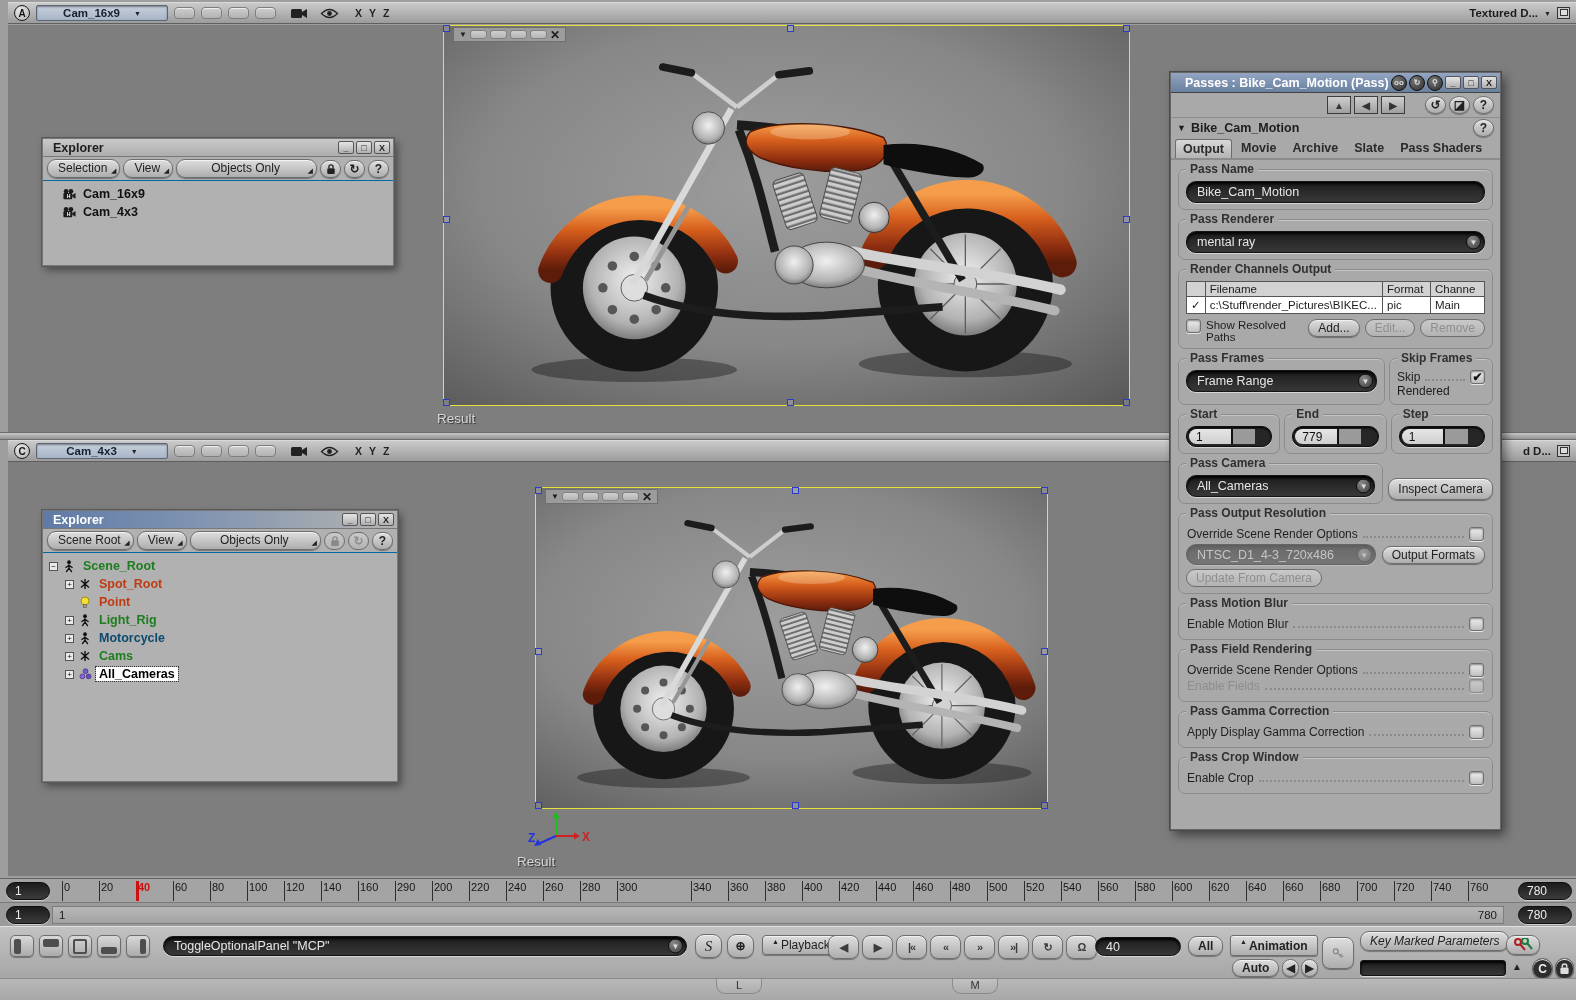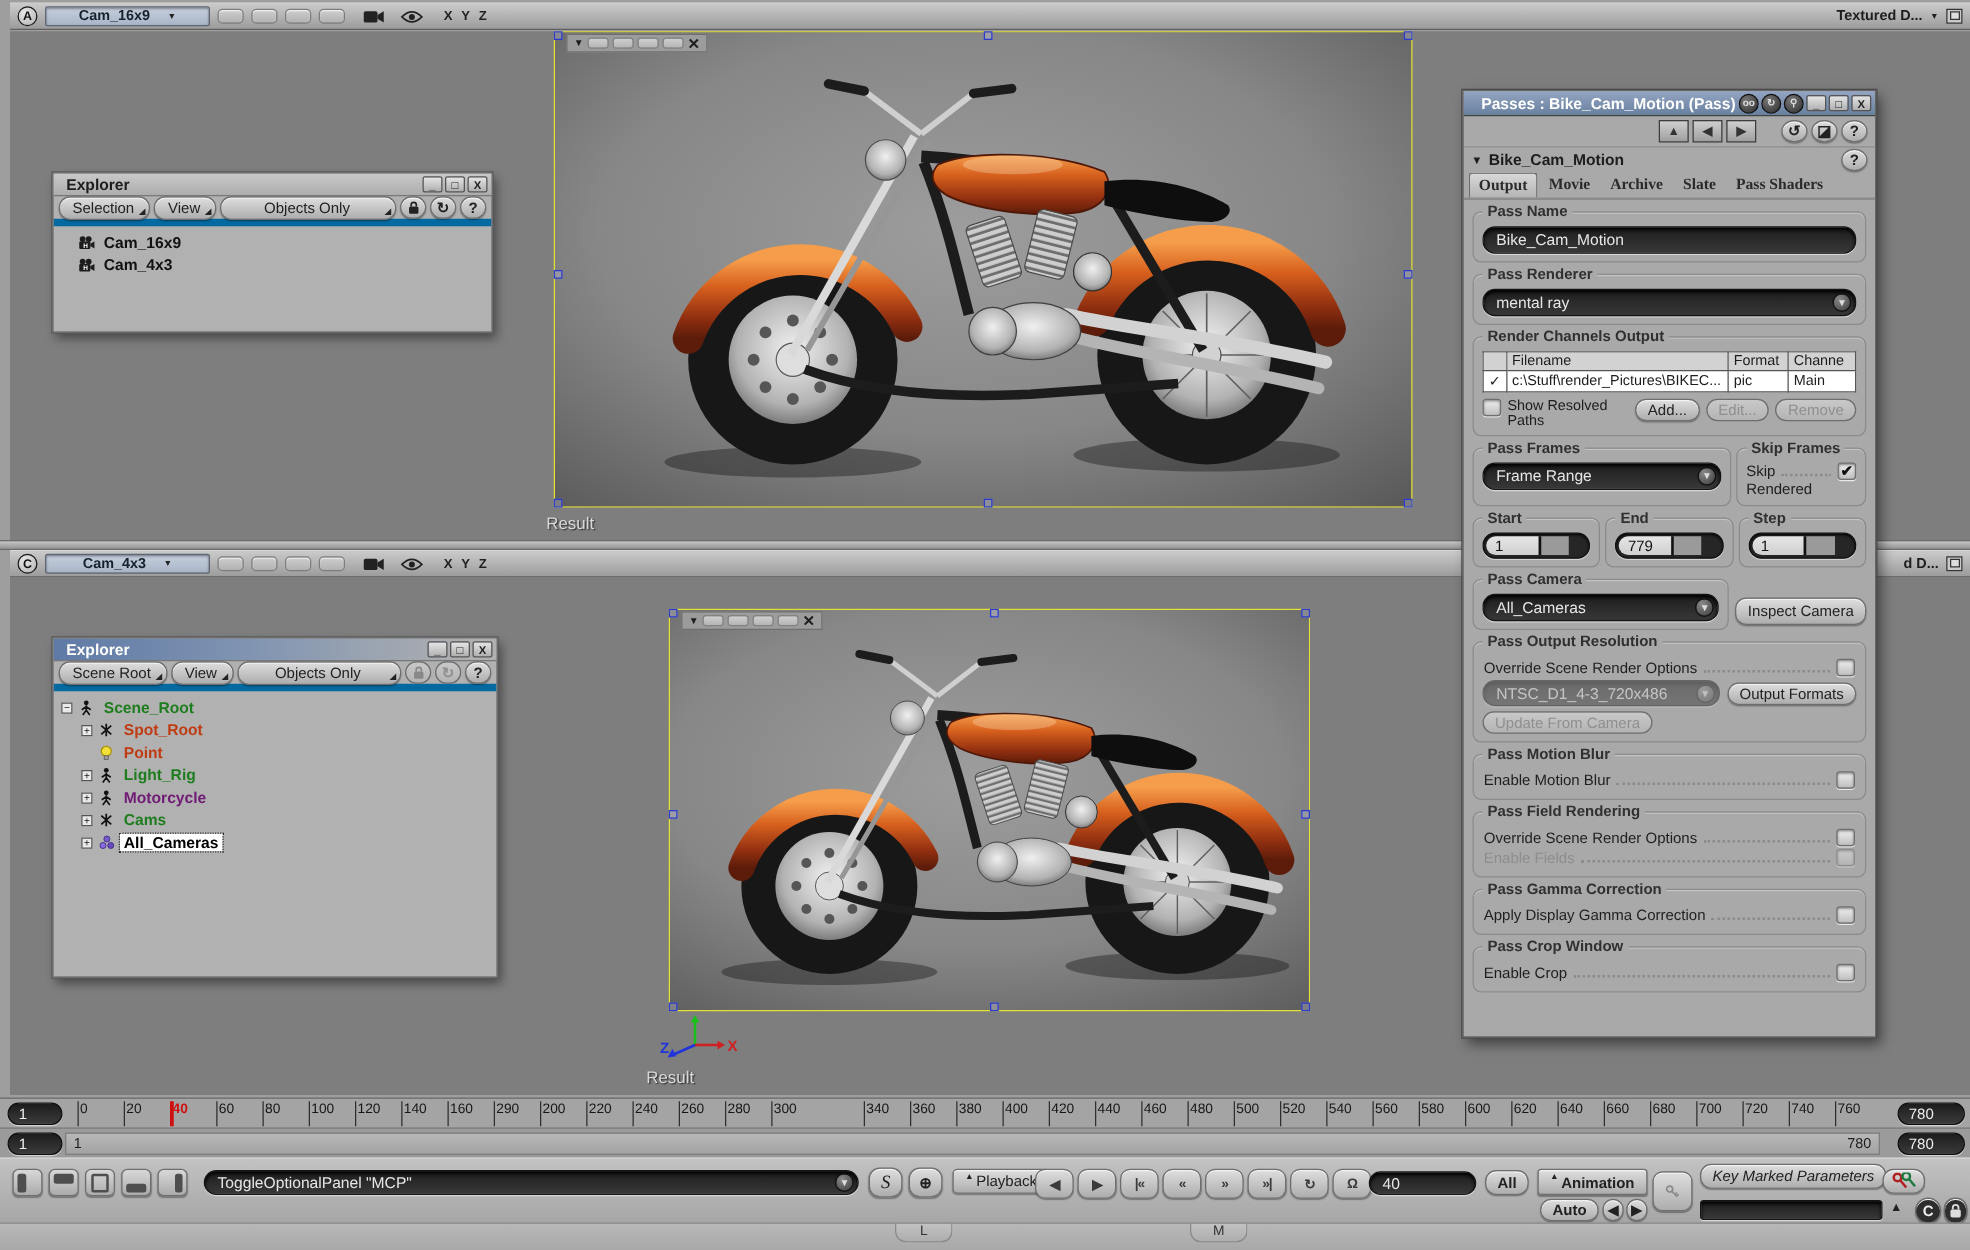--- a/index.html
+++ b/index.html
@@ -62,21 +62,21 @@
   .result { position:absolute; color:#d8d8d8; font-size:13.5px; text-shadow:1px 1px 1px #2e2e2e; z-index:4; }
 
   
   .xwin { position:absolute; background:#b1b1b1; border:1px solid #777; outline:1px solid #5a5a5a;
     box-shadow:3px 4px 8px rgba(0,0,0,.45); z-index:6; }
   .xtitle { height:18px; display:flex; align-items:center; padding:0 3px 0 10px;
     background:linear-gradient(#c9c9c9,#adadad); border-bottom:1px solid #787878;
     font-weight:bold; font-size:12.5px; }
   .xtitle.blue { background:linear-gradient(90deg,#5f7aa6 0%, #8195b2 45%, #b0b0b0 95%); color:#fff; }
   .xtitle .spring { flex:1; }
-  .xmenu { height:24px; display:flex; align-items:center; gap:3px; padding:2px 4px; border-bottom:6px solid #0369a1; }
+  .xmenu { height:24px; display:flex; align-items:center; gap:3px; padding:2px 4px; border-bottom:1px solid #0369a1; }
   .menubtn { position:relative; padding:1px 12px 2px 10px; }
   .menubtn .corner { position:absolute; right:3px; bottom:2px; font-size:7px; }
   .toolmini { width:21px; height:18px; padding:0; font-weight:bold; font-size:12px; }
   .tree { padding:4px 2px; }
   .trow { display:flex; align-items:center; height:18px; gap:4px; }
   .exp { width:9px; height:9px; border:1px solid #555; background:#e9e9e9; font-size:8px; line-height:7px;
     text-align:center; color:#111; flex:none; }
   .expspace { width:9px; flex:none; }
   .tlabel { font-size:12.5px; font-weight:bold; padding:0 3px; }
   .tlabel.sel { background:#fff; color:#000; outline:1px dotted #333; }
@@ -88,21 +88,21 @@
   .ptitle { height:20px; background:linear-gradient(#93a5c2,#68809f); border-bottom:1px solid #444;
     display:flex; align-items:center; padding:0 3px 0 14px; color:#fff; font-weight:bold; font-size:12.5px; }
   .circicon { width:16px; height:16px; border-radius:50%; background:radial-gradient(circle at 35% 30%, #777, #2e2e2e);
     border:1px solid #111; color:#ddd; display:inline-flex; align-items:center; justify-content:center;
     font-size:8px; font-weight:bold; margin-left:2px; flex:none; }
   .ptools { height:25px; display:flex; align-items:center; justify-content:flex-end; gap:3px; padding:0 6px;
     border-bottom:1px solid #8d8d8d; }
   .navsq { width:24px; height:18px; background:linear-gradient(#cfcfcf,#9f9f9f); border:1.5px solid #3d3d3d;
     display:flex; align-items:center; justify-content:center; color:#333; font-size:10px; font-weight:bold; }
   .pnode { height:20px; display:flex; align-items:center; padding:0 6px; font-weight:bold; font-size:12.5px; }
-  .ptabs { height:22px; display:flex; align-items:flex-start; gap:2px; padding:0 4px; border-bottom:2px solid #8c8c8c;font-family:Liberation Serif, serif; }
+  .ptabs { height:22px; display:flex; align-items:center; gap:2px; padding:0 4px; border-bottom:2px solid #8c8c8c; }
   .ptab { padding:2px 7px; font-weight:bold; font-size:12.5px; color:#2b2b2b; }
   .ptab.act { background:linear-gradient(#d8d8d8,#b4b4b4); border:1px solid #6d6d6d; border-bottom:none;
     border-radius:3px 3px 0 0; }
   table.chan { width:100%; border-collapse:collapse; background:#fff; font-size:11.5px; }
   table.chan th, table.chan td { border:1px solid #555; padding:1px 4px; text-align:left; font-weight:normal; white-space:nowrap; overflow:hidden; }
   table.chan th { background:#d2d2d2; }
   .spin { height:21px; border-radius:10px; background:#262626; border:1px solid #101010; display:flex;
     align-items:stretch; overflow:hidden; box-shadow:inset 0 1px 2px #000, 0 1px 0 #d2d2d2; padding:2px; }
   .spin .num { background:linear-gradient(#e6e6e6,#cfcfcf); border-radius:8px 0 0 8px; width:52%;
     display:flex; align-items:center; padding-left:7px; font-size:12px; color:#111; }
@@ -481,21 +481,21 @@
           <span class="tlabel" style="color: rgb(30, 125, 30);">Light_Rig</span>
         </div>
         <div class="trow" style="padding-left: 20px;">
           <span class="exp">+</span>
           <span class="ticon">
             <svg width="12" height="13" viewBox="0 0 12 13">
               <circle cx="6" cy="2.2" r="1.9" fill="#111"></circle>
               <path d="M6 4.2v4M6 5.4L2.4 7.8M6 5.4l3.6 2.4M6 8.2L3.2 12M6 8.2L8.8 12" stroke="#111" stroke-width="1.3" fill="none"></path>
             </svg>
           </span>
-          <span class="tlabel" style="color: #701a75;">Motorcycle</span>
+          <span class="tlabel" style="color: #0c4a6e;">Motorcycle</span>
         </div>
         <div class="trow" style="padding-left: 20px;">
           <span class="exp">+</span>
           <span class="ticon">
             <svg width="12" height="12" viewBox="0 0 12 12">
               <path d="M6 1v10M2 2.5l8 7M10 2.5l-8 7" stroke="#111" stroke-width="1.4" fill="none"></path>
             </svg>
           </span>
           <span class="tlabel" style="color: rgb(30, 125, 30);">Cams</span>
         </div>

